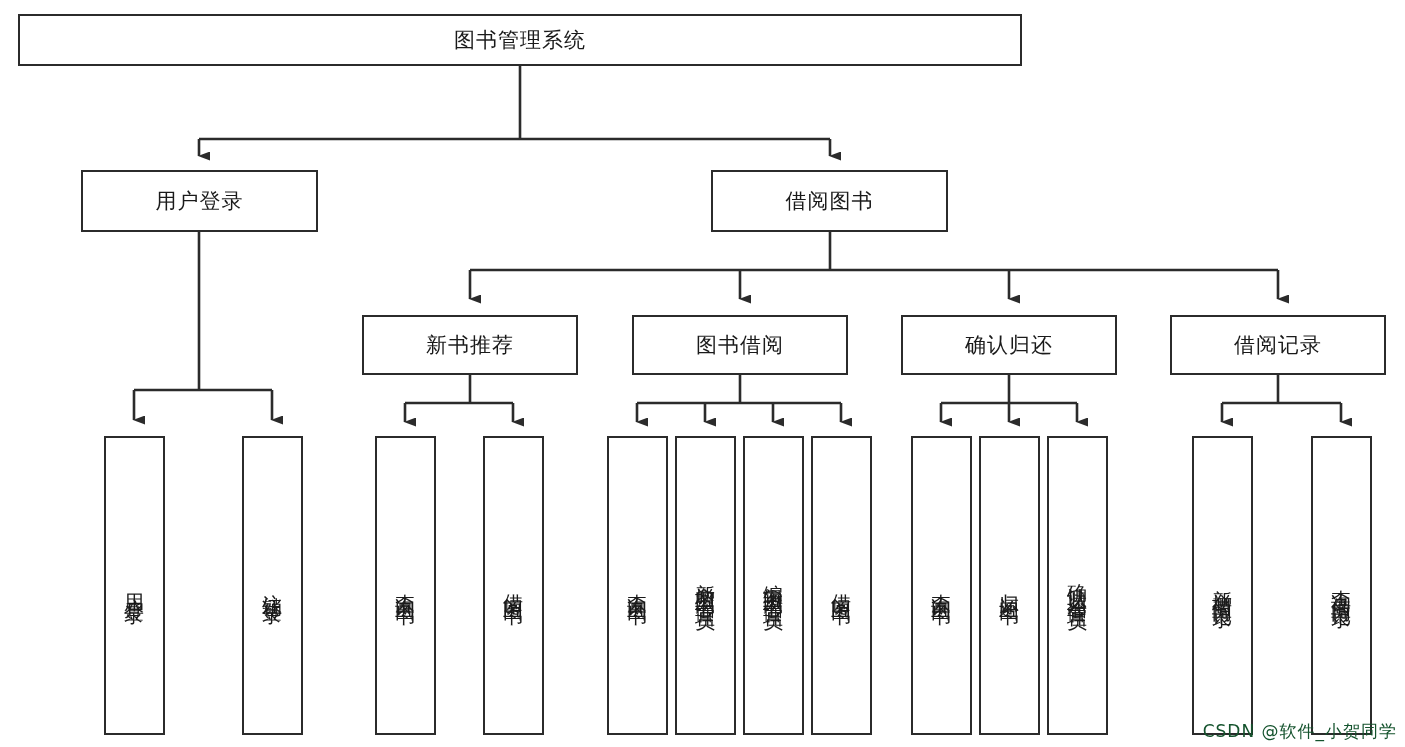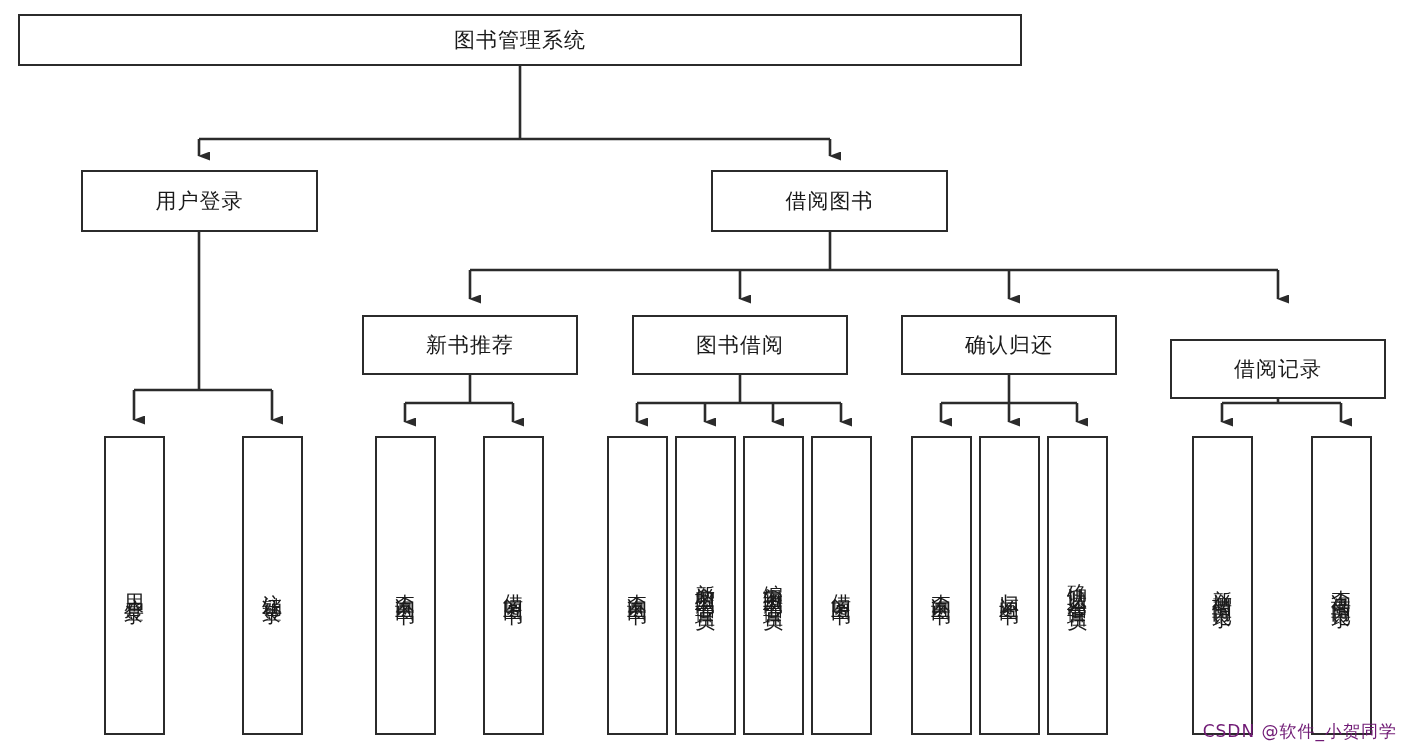--- a/index.html
+++ b/index.html
@@ -29,21 +29,21 @@
     text-orientation:upright;
     white-space:nowrap;
   }
   .root{ font-size:22px; }
   svg#wires{ position:absolute; left:0; top:0; width:1405px; height:747px; pointer-events:none; }
   .wm{
     position:absolute;
     right:8px;
     bottom:4px;
     font-size:17px;
-    color:#701a75;
+    color:#14532d;
     letter-spacing:1px;
     white-space:nowrap;
   }
 </style>
 </head>
 <body>
 
 <div id="canvas">
 
   <svg id="wires" viewBox="0 0 1405 747">
@@ -109,21 +109,21 @@
 
   <div class="node h" style="left:362px;top:315px;width:216px;height:60px;">
     <span>新书推荐</span>
   </div>
   <div class="node h" style="left:632px;top:315px;width:216px;height:60px;">
     <span>图书借阅</span>
   </div>
   <div class="node h" style="left:901px;top:315px;width:216px;height:60px;">
     <span>确认归还</span>
   </div>
-  <div class="node h" style="left:1170px;top:315px;width:216px;height:60px;margin-top:24px;">
+  <div class="node h" style="left:1170px;top:315px;width:216px;height:60px;">
     <span>借阅记录</span>
   </div>
 
   <div class="node leaf" style="left:104px;top:436px;width:61px;height:299px;">
     <span class="txt">用户登录</span>
   </div>
   <div class="node leaf" style="left:242px;top:436px;width:61px;height:299px;">
     <span class="txt">注销登录</span>
   </div>
 

